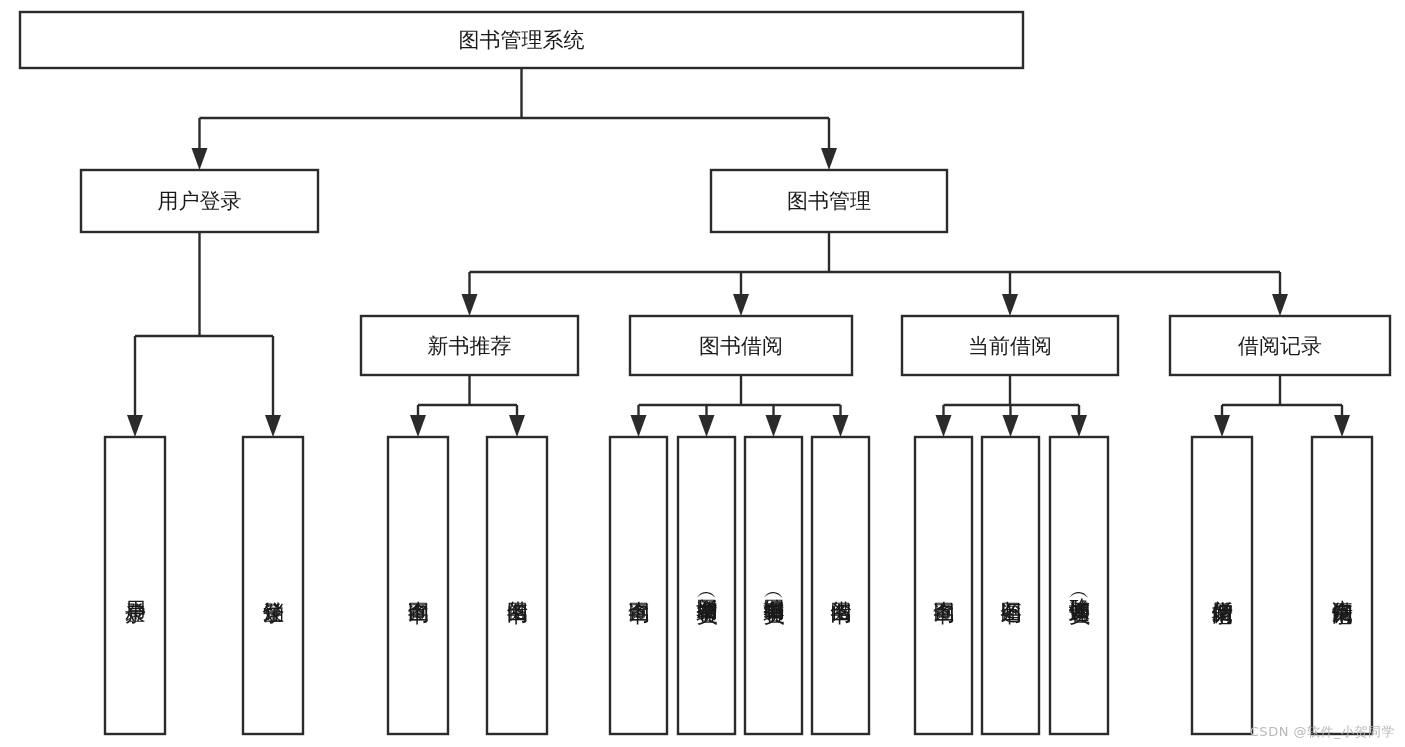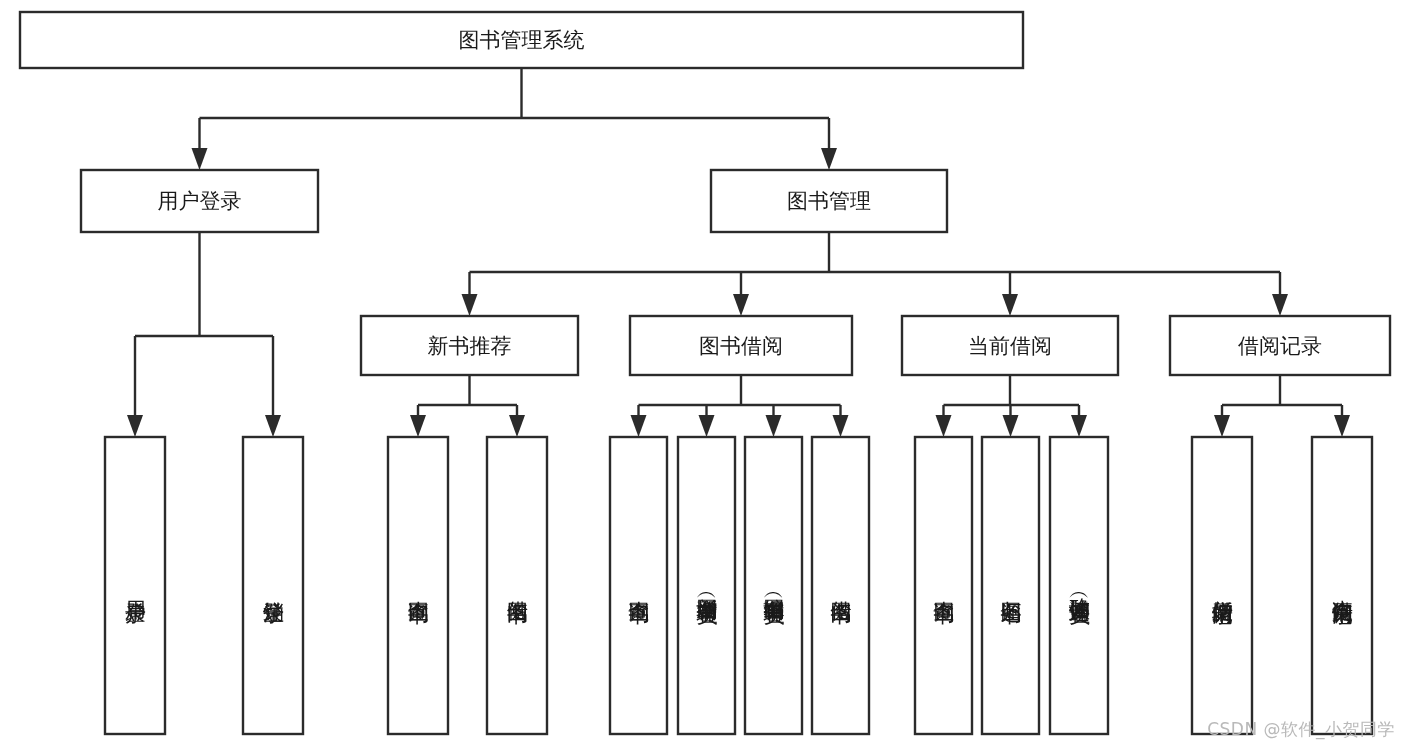--- a/index.html
+++ b/index.html
@@ -66,21 +66,21 @@
     color: #1a1a1a;
     letter-spacing: 1px;
     text-align: center;
     white-space: nowrap;
   }
   .watermark {
     position: absolute;
     right: 10px;
     bottom: 6px;
     font-family: "DejaVu Sans", "Liberation Sans", sans-serif;
-    font-size: 17px;
+    font-size: 13px;
     color: #b9b9b9;
     letter-spacing: 0.5px;
     white-space: nowrap;
     user-select: none;
   }
 </style>
 </head>
 <body>
 
 <div id="diagram-root">

